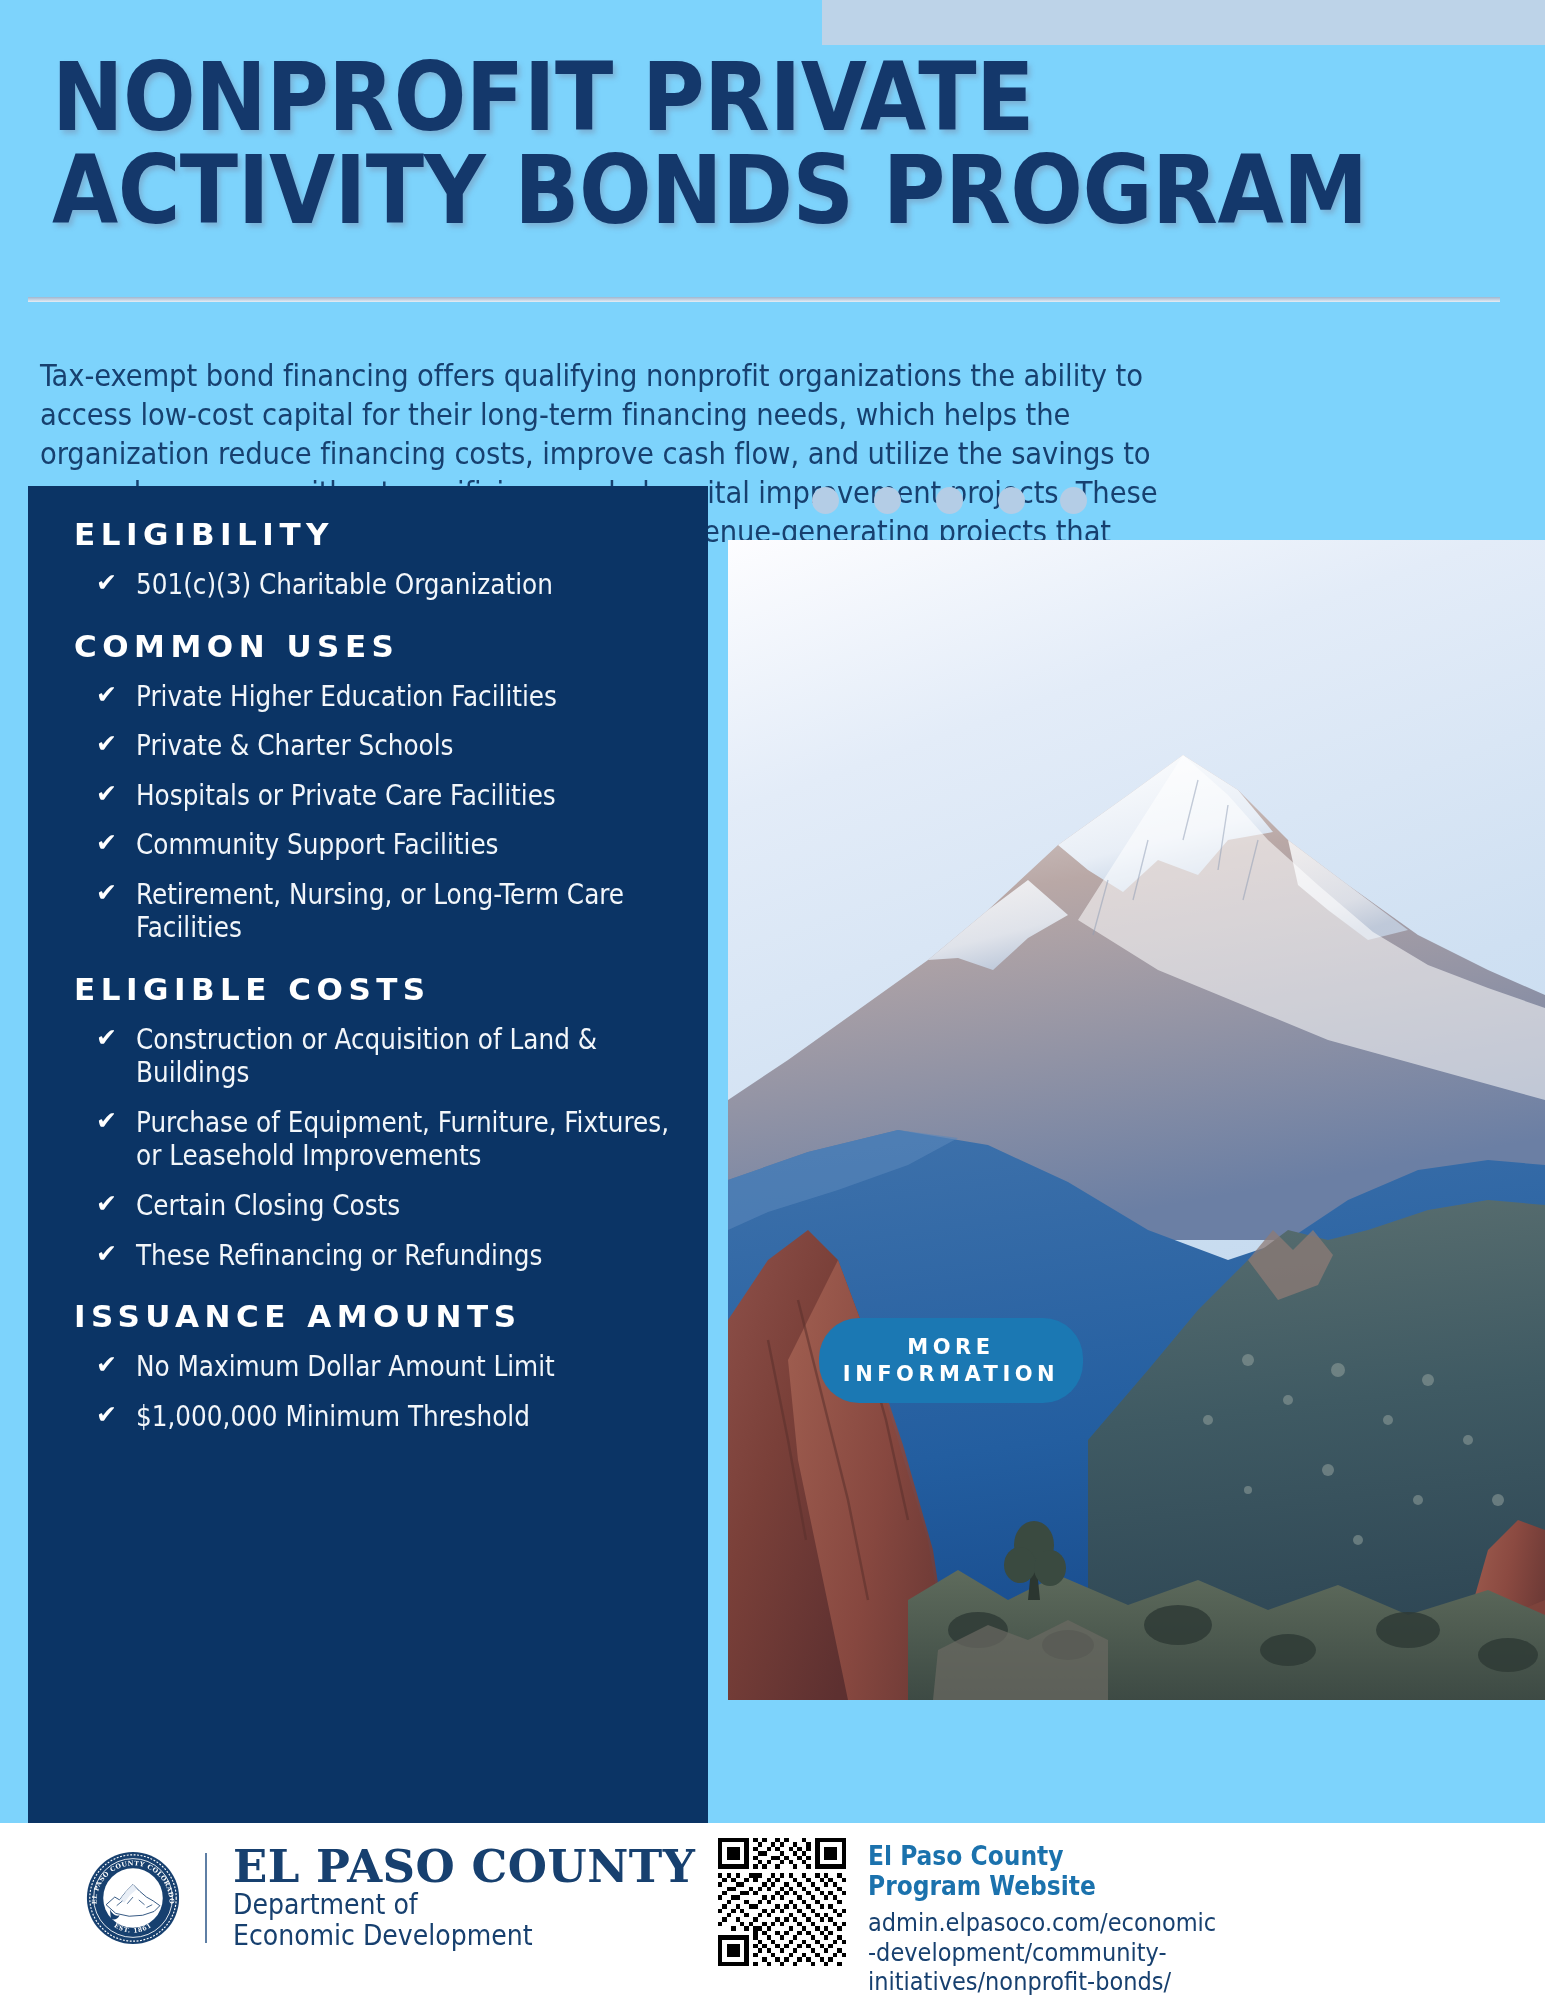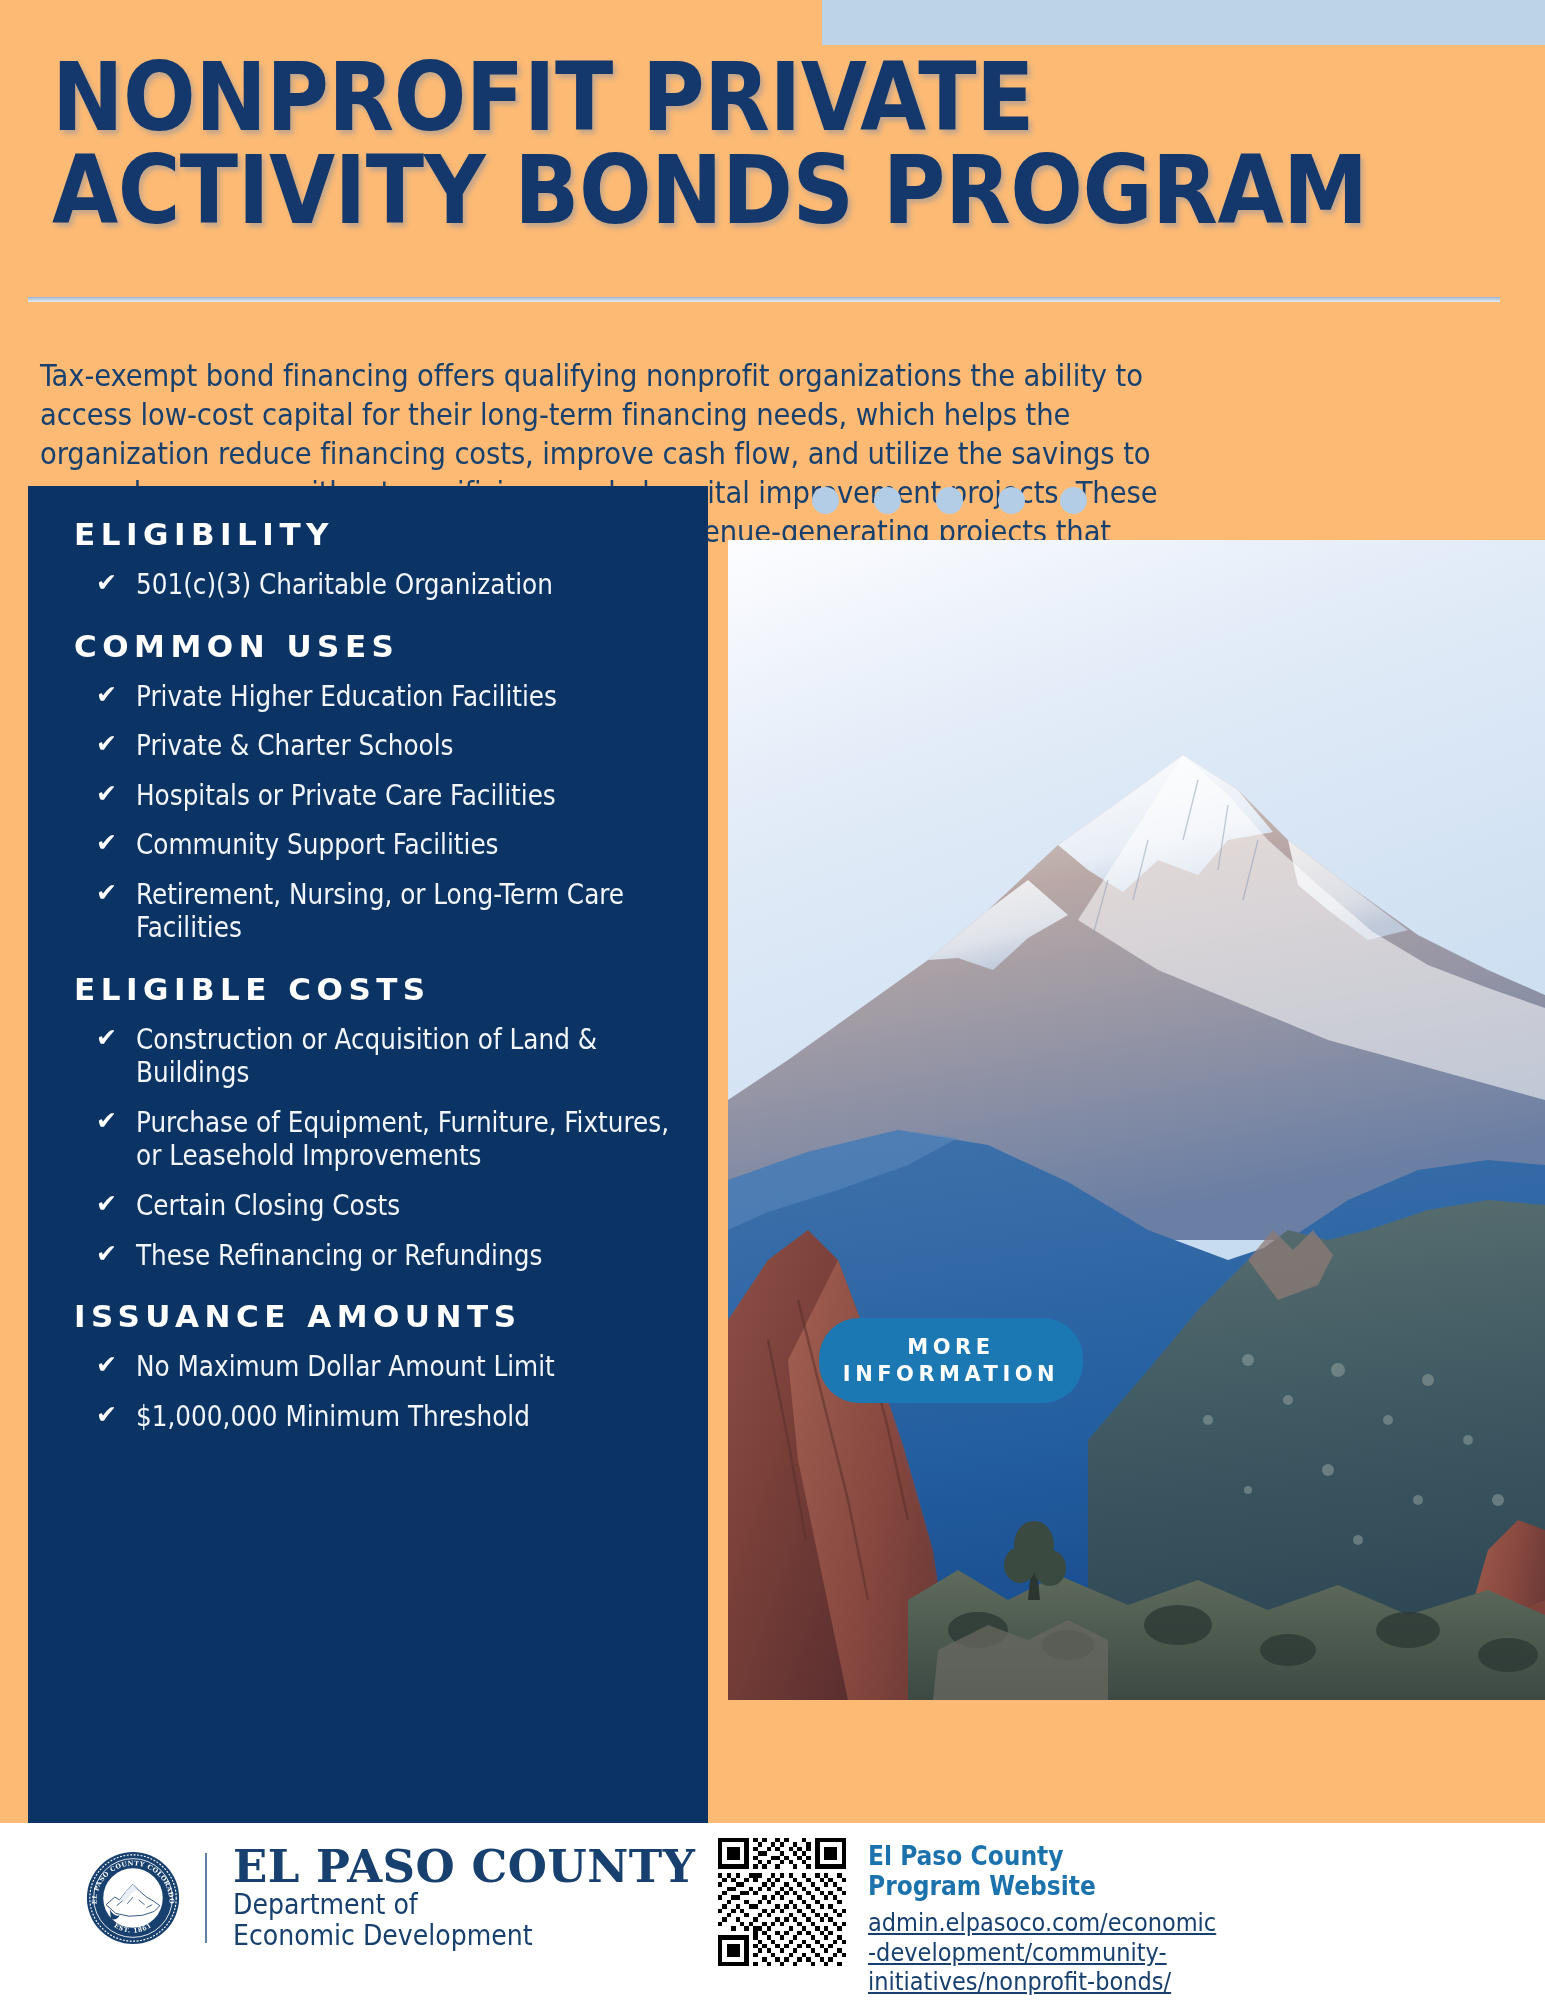--- a/index.html
+++ b/index.html
@@ -1,21 +1,21 @@
 <!DOCTYPE html>
 <html><head>
 <meta charset="utf-8">
 <style>
   html,body{margin:0;padding:0;background:#ffffff;}
   body{
     width:1545px;height:2000px;position:relative;overflow:hidden;
     font-family:"DejaVu Sans Condensed","Liberation Sans",sans-serif;
     -webkit-font-smoothing:antialiased;
   }
-  .page{position:absolute;inset:0;background:#fdba74;}
+  .page{position:absolute;inset:0;background:#7dd3fc;}
 
   
   .top-accent{
     position:absolute;left:822px;top:0;width:723px;height:45px;
     background:#bdd3e8;
   }
 
   
   .header{position:absolute;left:0;top:45px;width:1545px;}
   .title{
@@ -129,21 +129,20 @@
   .qr-title{
     font-family:"DejaVu Sans Condensed","Liberation Sans",sans-serif;
     font-weight:bold;font-size:26px;line-height:1.14;color:#1b72ad;
     white-space:pre-line;
   }
   .qr-url{
     margin-top:7px;
     font-family:"DejaVu Sans Condensed","Liberation Sans",sans-serif;
     font-size:25px;line-height:1.17;color:#17406f;
     white-space:pre-line;
-    text-decoration:underline;
   }
 </style>
 </head>
 <body>
 
 <div class="page">
 
   <div class="top-accent"></div>
 
   <div class="header">

